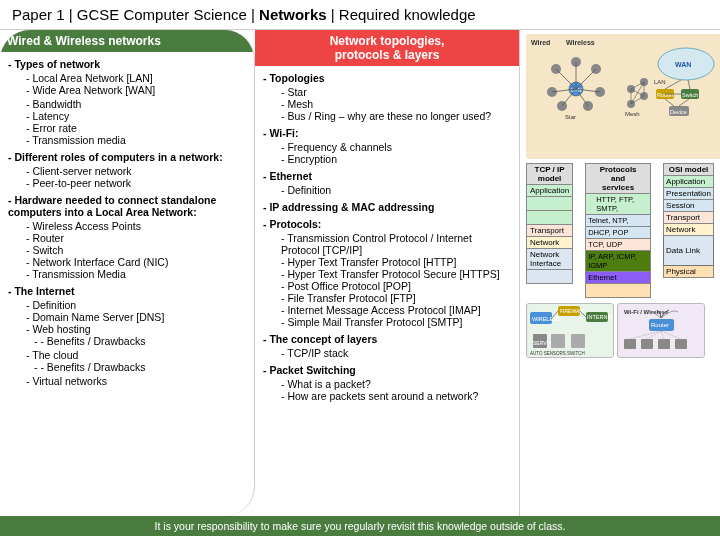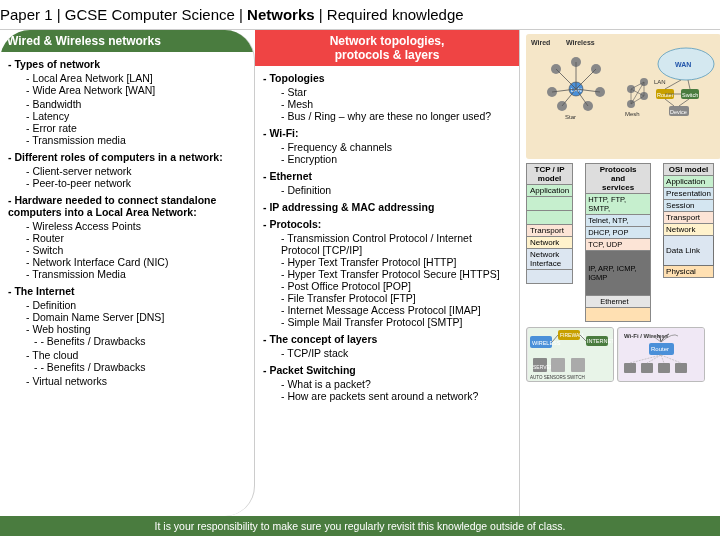--- a/index.html
+++ b/index.html
@@ -5,21 +5,21 @@
     * { margin: 0; padding: 0; box-sizing: border-box; }
     body {
       font-family: Arial, sans-serif;
       font-size: 11px;
       background: #fff;
       width: 720px;
       min-height: 540px;
     }
     .page-header {
       background: #fff;
-      padding: 6px 0;
+      padding: 6px 12px;
       font-size: 15px;
       font-weight: normal;
       border-bottom: 1px solid #ccc;
     }
     .page-header strong { font-weight: bold; }
     .main-layout {
       display: flex;
       flex-direction: row;
       height: calc(540px - 32px - 22px);
     }
@@ -317,36 +317,36 @@
               </tr>
         </tbody>
           </table>
 
         <table style="border-collapse:collapse; width:90px;">
           <tbody>
               <tr>
                 <th style="background:#ddd; border:1px solid #888; padding:1px 10px; font-size:8px; text-align:center;">Protocols and services</th>
               </tr>
           <tr>
-                <td style="background:#c6efce; border:1px solid #888; padding:1px 2px; font-size:7.5px;">HTTP, FTP, SMTP,</td>
+                <td style="background:#c6efce; border:1px solid #888; padding:1px 10px; font-size:7.5px;">HTTP, FTP, SMTP,</td>
               </tr>
           <tr>
                 <td style="background:#d4e6f1; border:1px solid #888; padding:1px 2px; font-size:7.5px;">Telnet, NTP,</td>
               </tr>
           <tr>
                 <td style="background:#d4e6f1; border:1px solid #888; padding:1px 2px; font-size:7.5px;">DHCP, POP</td>
               </tr>
           <tr>
                 <td style="background:#fce4d6; border:1px solid #888; padding:1px 2px; font-size:7.5px;">TCP, UDP</td>
               </tr>
           <tr>
-                <td style="background:#737373; border:1px solid #888; padding:13px 2px; font-size:7.5px;">IP, ARP, ICMP, IGMP</td>
-              </tr>
-          <tr>
-                <td style="background:#e5e5e5; border:1px solid #888; padding:1px 14px; font-size:7.5px;">Ethernet</td>
+                <td style="background:#4d7c0f; border:1px solid #888; padding:1px 2px; font-size:7.5px;">IP, ARP, ICMP, IGMP</td>
+              </tr>
+          <tr>
+                <td style="background:#8b5cf6; border:1px solid #888; padding:1px 2px; font-size:7.5px;">Ethernet</td>
               </tr>
           <tr>
                 <td style="background:#ffe0b2; border:1px solid #888; padding:1px 2px; font-size:7.5px; height:14px;"></td>
               </tr>
         </tbody>
           </table>
 
         <table style="border-collapse:collapse; width:55px;">
           <tbody>
               <tr>

